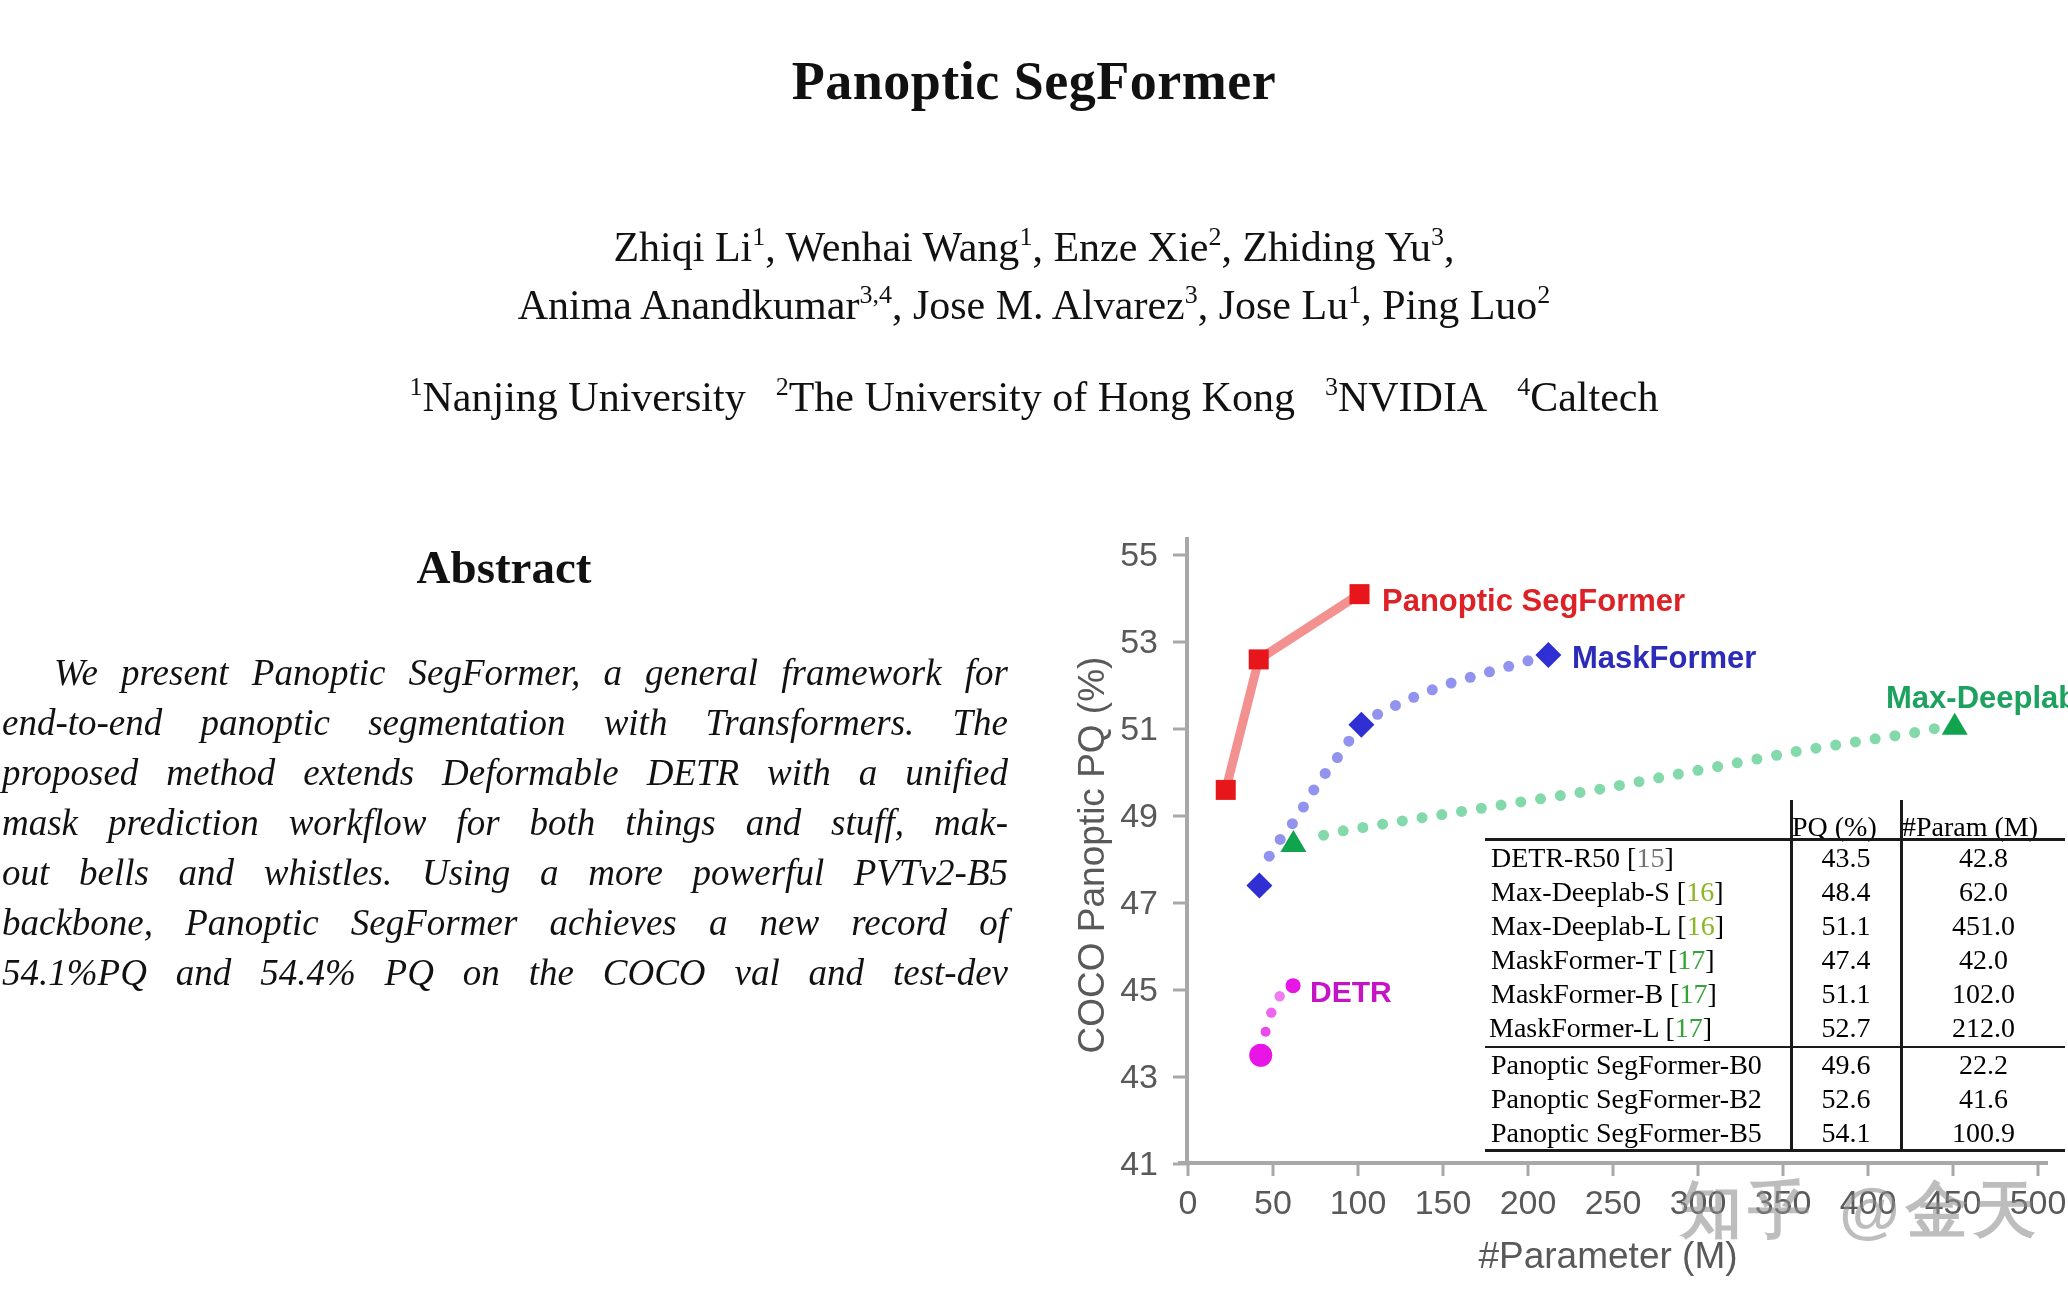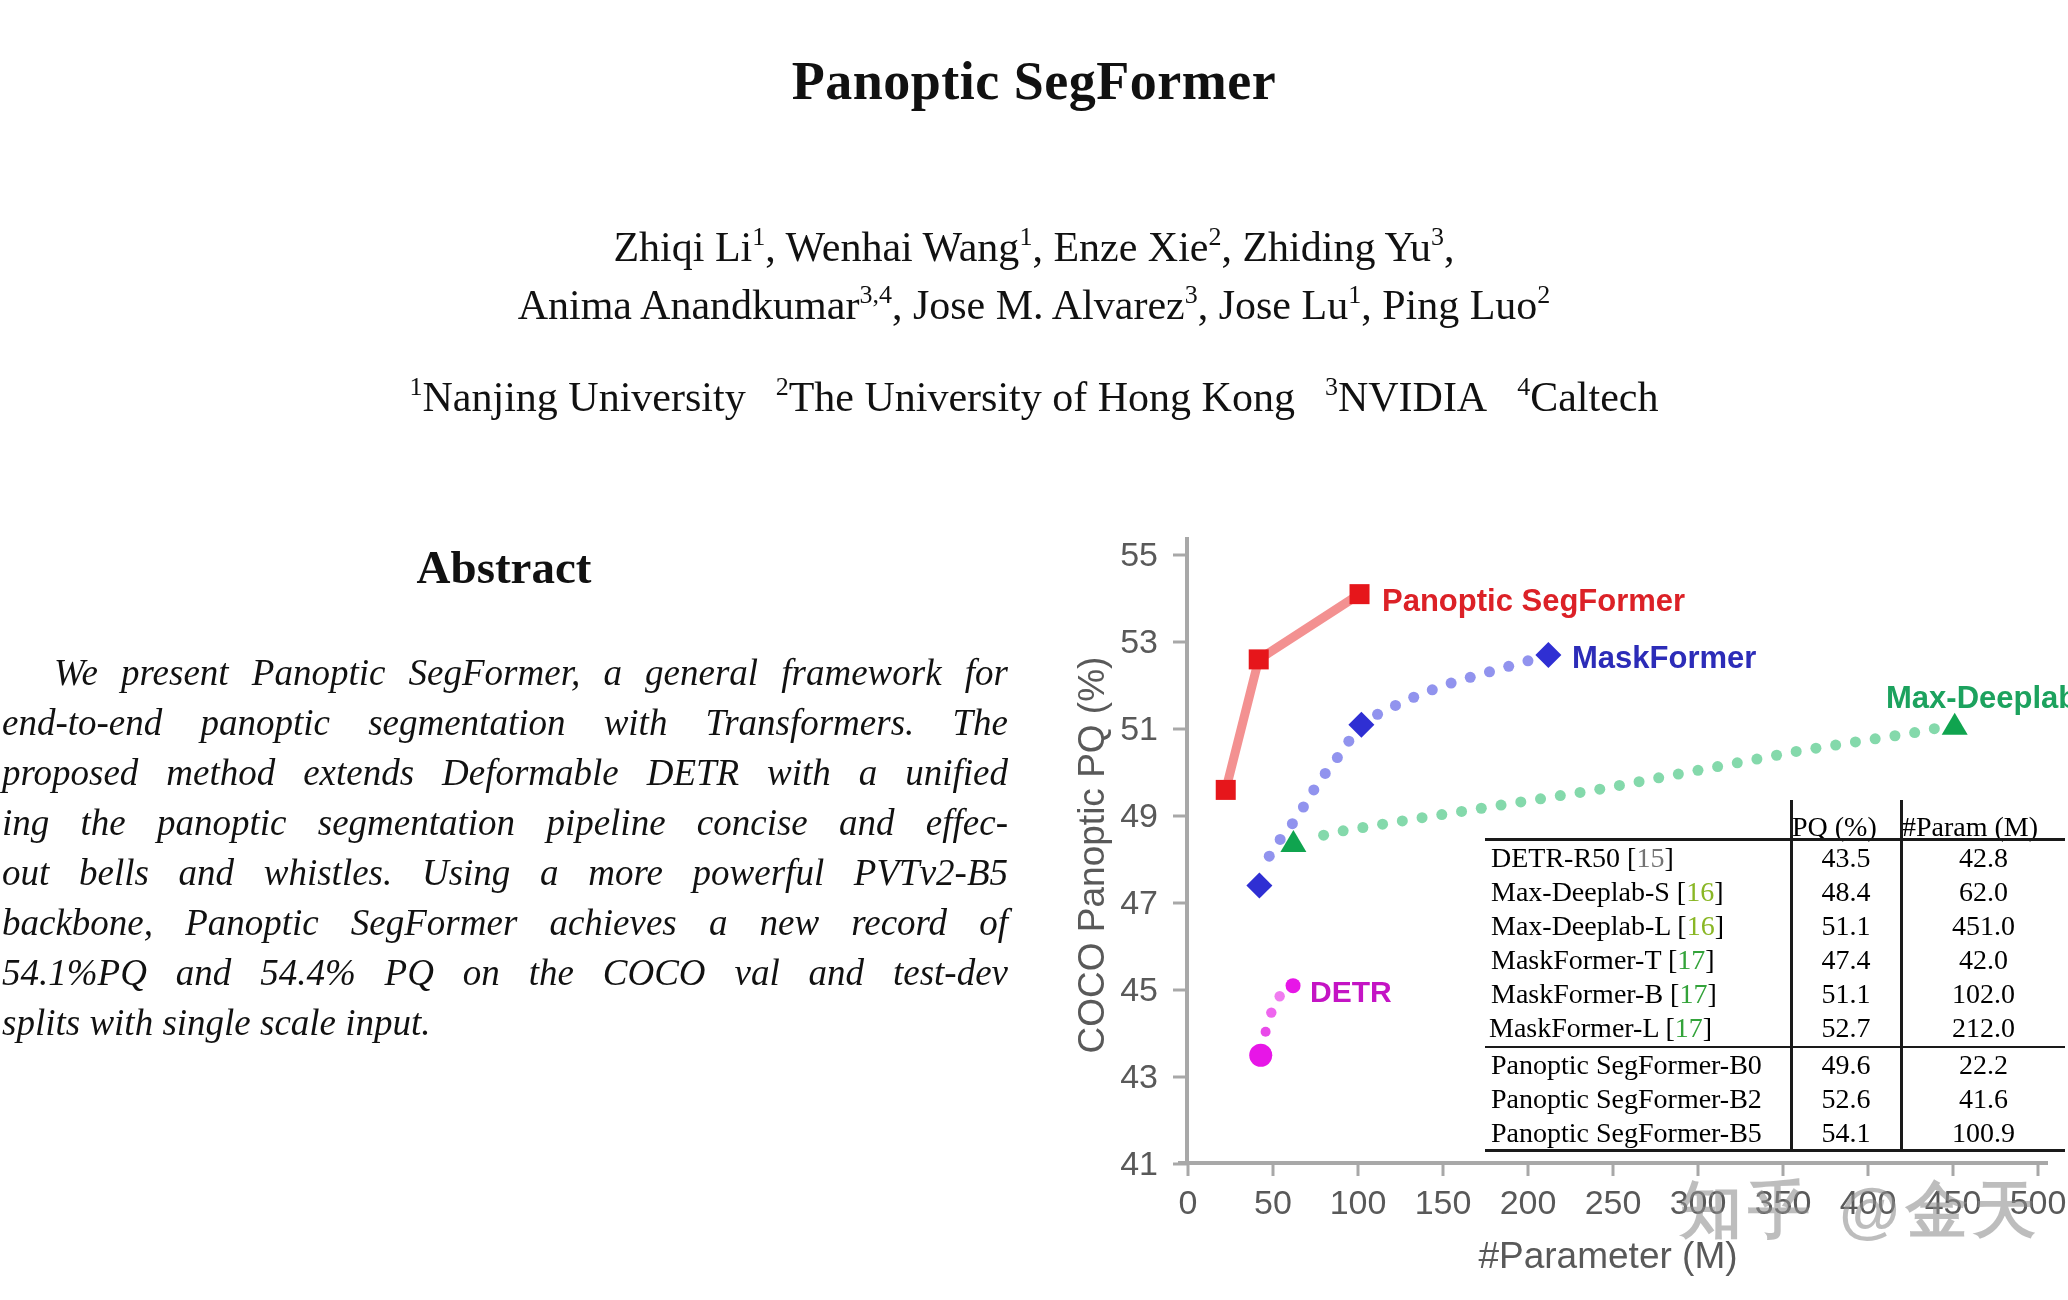--- a/index.html
+++ b/index.html
@@ -45,25 +45,24 @@
 <div class="abs authors" style="top:222px;" id="authors-0"><span>Zhiqi Li</span><span class="sup">1</span><span>, Wenhai Wang</span><span class="sup">1</span><span>, Enze Xie</span><span class="sup">2</span><span>, Zhiding Yu</span><span class="sup">3</span><span>,</span></div>
 <div class="abs authors" style="top:280px;" id="authors-1"><span>Anima Anandkumar</span><span class="sup">3,4</span><span>, Jose M. Alvarez</span><span class="sup">3</span><span>, Jose Lu</span><span class="sup">1</span><span>, Ping Luo</span><span class="sup">2</span></div>
 
 <div class="abs affils" id="affils"><span class="item"><span class="sup">1</span><span>Nanjing University</span></span><span class="item"><span class="sup">2</span><span>The University of Hong Kong</span></span><span class="item"><span class="sup">3</span><span>NVIDIA</span></span><span class="item"><span class="sup">4</span><span>Caltech</span></span></div>
 
 <div class="abs abstract-heading">Abstract</div>
 <div class="abs abstract-body" id="abstract-body">
     <div class="ln just indent">We present Panoptic SegFormer, a general framework for</div>
     <div class="ln just">end-to-end panoptic segmentation with Transformers.  The</div>
     <div class="ln just">proposed method extends Deformable DETR with a unified</div>
-    <div class="ln just">ing the panoptic segmentation pipeline concise and effec-</div>
+    <div class="ln just">mask prediction workflow for both things and stuff, mak-</div>
     <div class="ln just">out bells and whistles.  Using a more powerful PVTv2-B5</div>
     <div class="ln just">backbone, Panoptic SegFormer achieves a new record of</div>
     <div class="ln just">54.1%PQ and 54.4% PQ on the COCO val and test-dev</div>
-    <div class="ln">splits with single scale input.</div>
   </div>
 
 <svg id="chart-svg" class="abs" viewBox="0 0 2068 1300" xmlns="http://www.w3.org/2000/svg">
     <line x1="1178" y1="1163" x2="2048" y2="1163" stroke="#a8a8a8" stroke-width="4"></line>
     <line x1="1187" y1="537" x2="1187" y2="1165" stroke="#a8a8a8" stroke-width="4"></line>
     <line x1="1173" y1="555" x2="1187" y2="555" stroke="#a8a8a8" stroke-width="3"></line>
     <text x="1158" y="566" text-anchor="end" fill="#595959" font-size="34" font-family="&quot;Liberation Sans&quot;,sans-serif">55</text>
     <line x1="1173" y1="642" x2="1187" y2="642" stroke="#a8a8a8" stroke-width="3"></line>
     <text x="1158" y="653" text-anchor="end" fill="#595959" font-size="34" font-family="&quot;Liberation Sans&quot;,sans-serif">53</text>
     <line x1="1173" y1="729" x2="1187" y2="729" stroke="#a8a8a8" stroke-width="3"></line>

